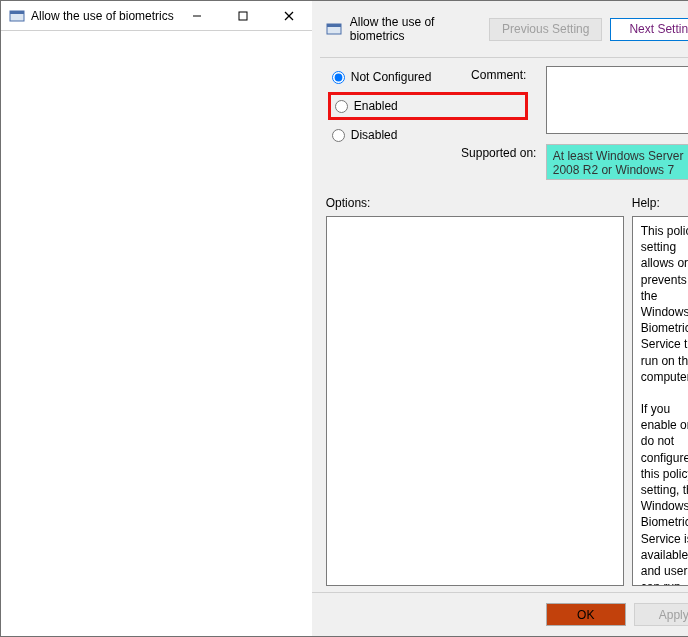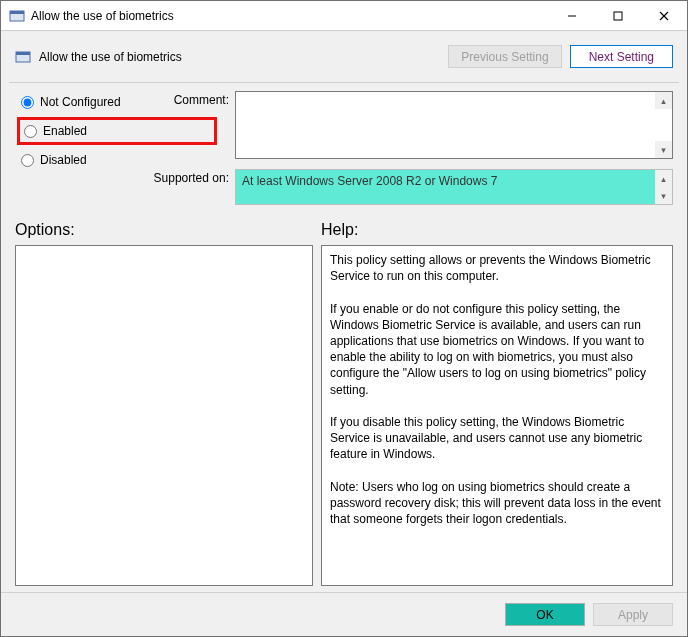--- a/index.html
+++ b/index.html
@@ -12,21 +12,21 @@
     width: 688px;
     height: 637px;
     overflow: hidden;
   }
   .window {
     width: 688px;
     height: 637px;
     background: #fff;
     border: 1px solid #707070;
     display: flex;
-    flex-direction: column;
+    flex-direction: row;
   }
   .titlebar {
     height: 30px;
     background: #fff;
     display: flex;
     align-items: center;
     border-bottom: 1px solid #d0d0d0;
     padding-left: 8px;
   }
   .titlebar .app-icon {
@@ -69,21 +69,21 @@
   }
   .navbtns {
     display: flex;
     gap: 8px;
   }
   .btn {
     height: 23px;
     padding: 0 12px;
     font-size: 12px;
     border: 1px solid #adadad;
-    background: #14b8a6;
+    background: #c2410c;
     display: inline-flex;
     align-items: center;
     justify-content: center;
   }
   .btn.disabled {
     color: #a0a0a0;
     background: #e6e6e6;
     border-color: #d0d0d0;
   }
   .btn.primary-outline {
@@ -128,21 +128,21 @@
     flex-direction: column;
     gap: 10px;
   }
   .fld {
     display: flex;
     align-items: flex-start;
     gap: 6px;
   }
   .fld label {
     width: 82px;
-    text-align: right;
+    text-align: center;
     padding-top: 2px;
     white-space: nowrap;
   }
   .txtbox {
     flex: 1;
     border: 1px solid #7a7a7a;
     background: #fff;
     position: relative;
   }
   .txtbox.comment { height: 68px; }
@@ -161,21 +161,21 @@
     display: flex; align-items: center; justify-content: center;
     font-size: 9px;
   }
   .scroll-arrow.up { top: 0; }
   .scroll-arrow.down { bottom: 0; }
   .labels-row {
     display: flex;
     padding: 16px 14px 6px 14px;
     gap: 8px;
   }
-  .labels-row .lbl { font-size: 16px; }
+  .labels-row .lbl { font-size: 12px; }
   .labels-row .lbl.options { width: 298px; }
   .panes-row {
     display: flex;
     gap: 8px;
     padding: 0 14px 6px 14px;
     flex: 1;
     min-height: 0;
   }
   .pane {
     border: 1px solid #7a7a7a;

